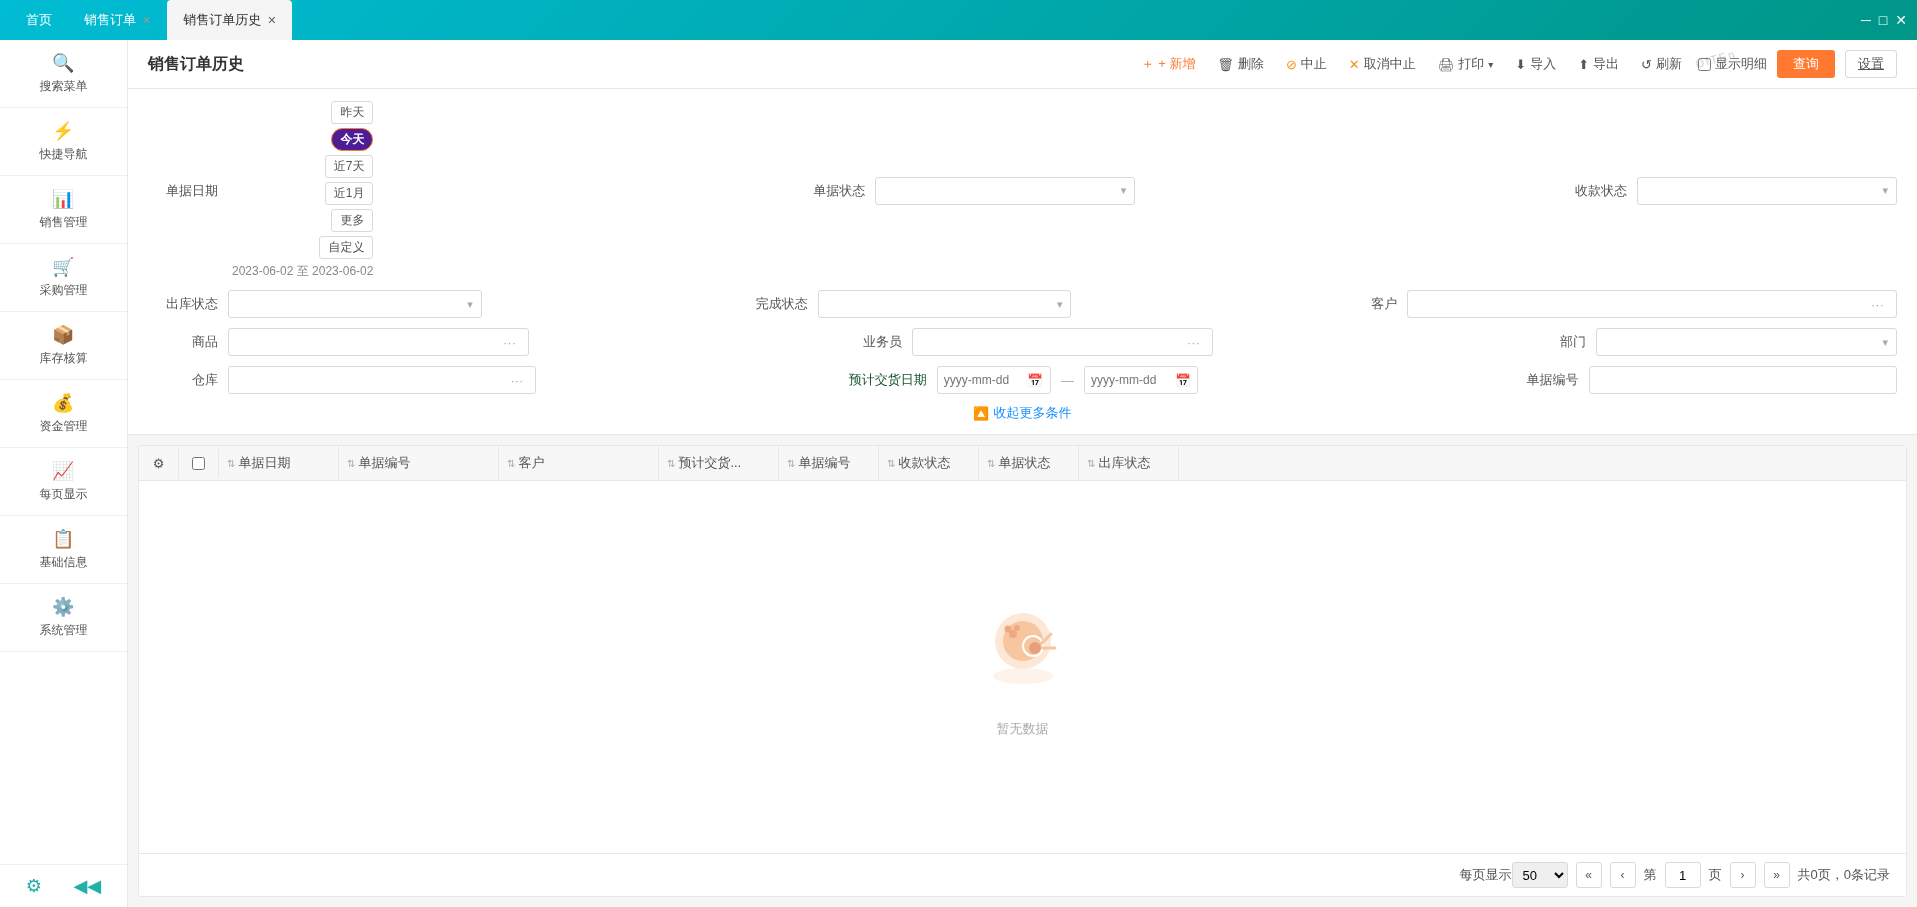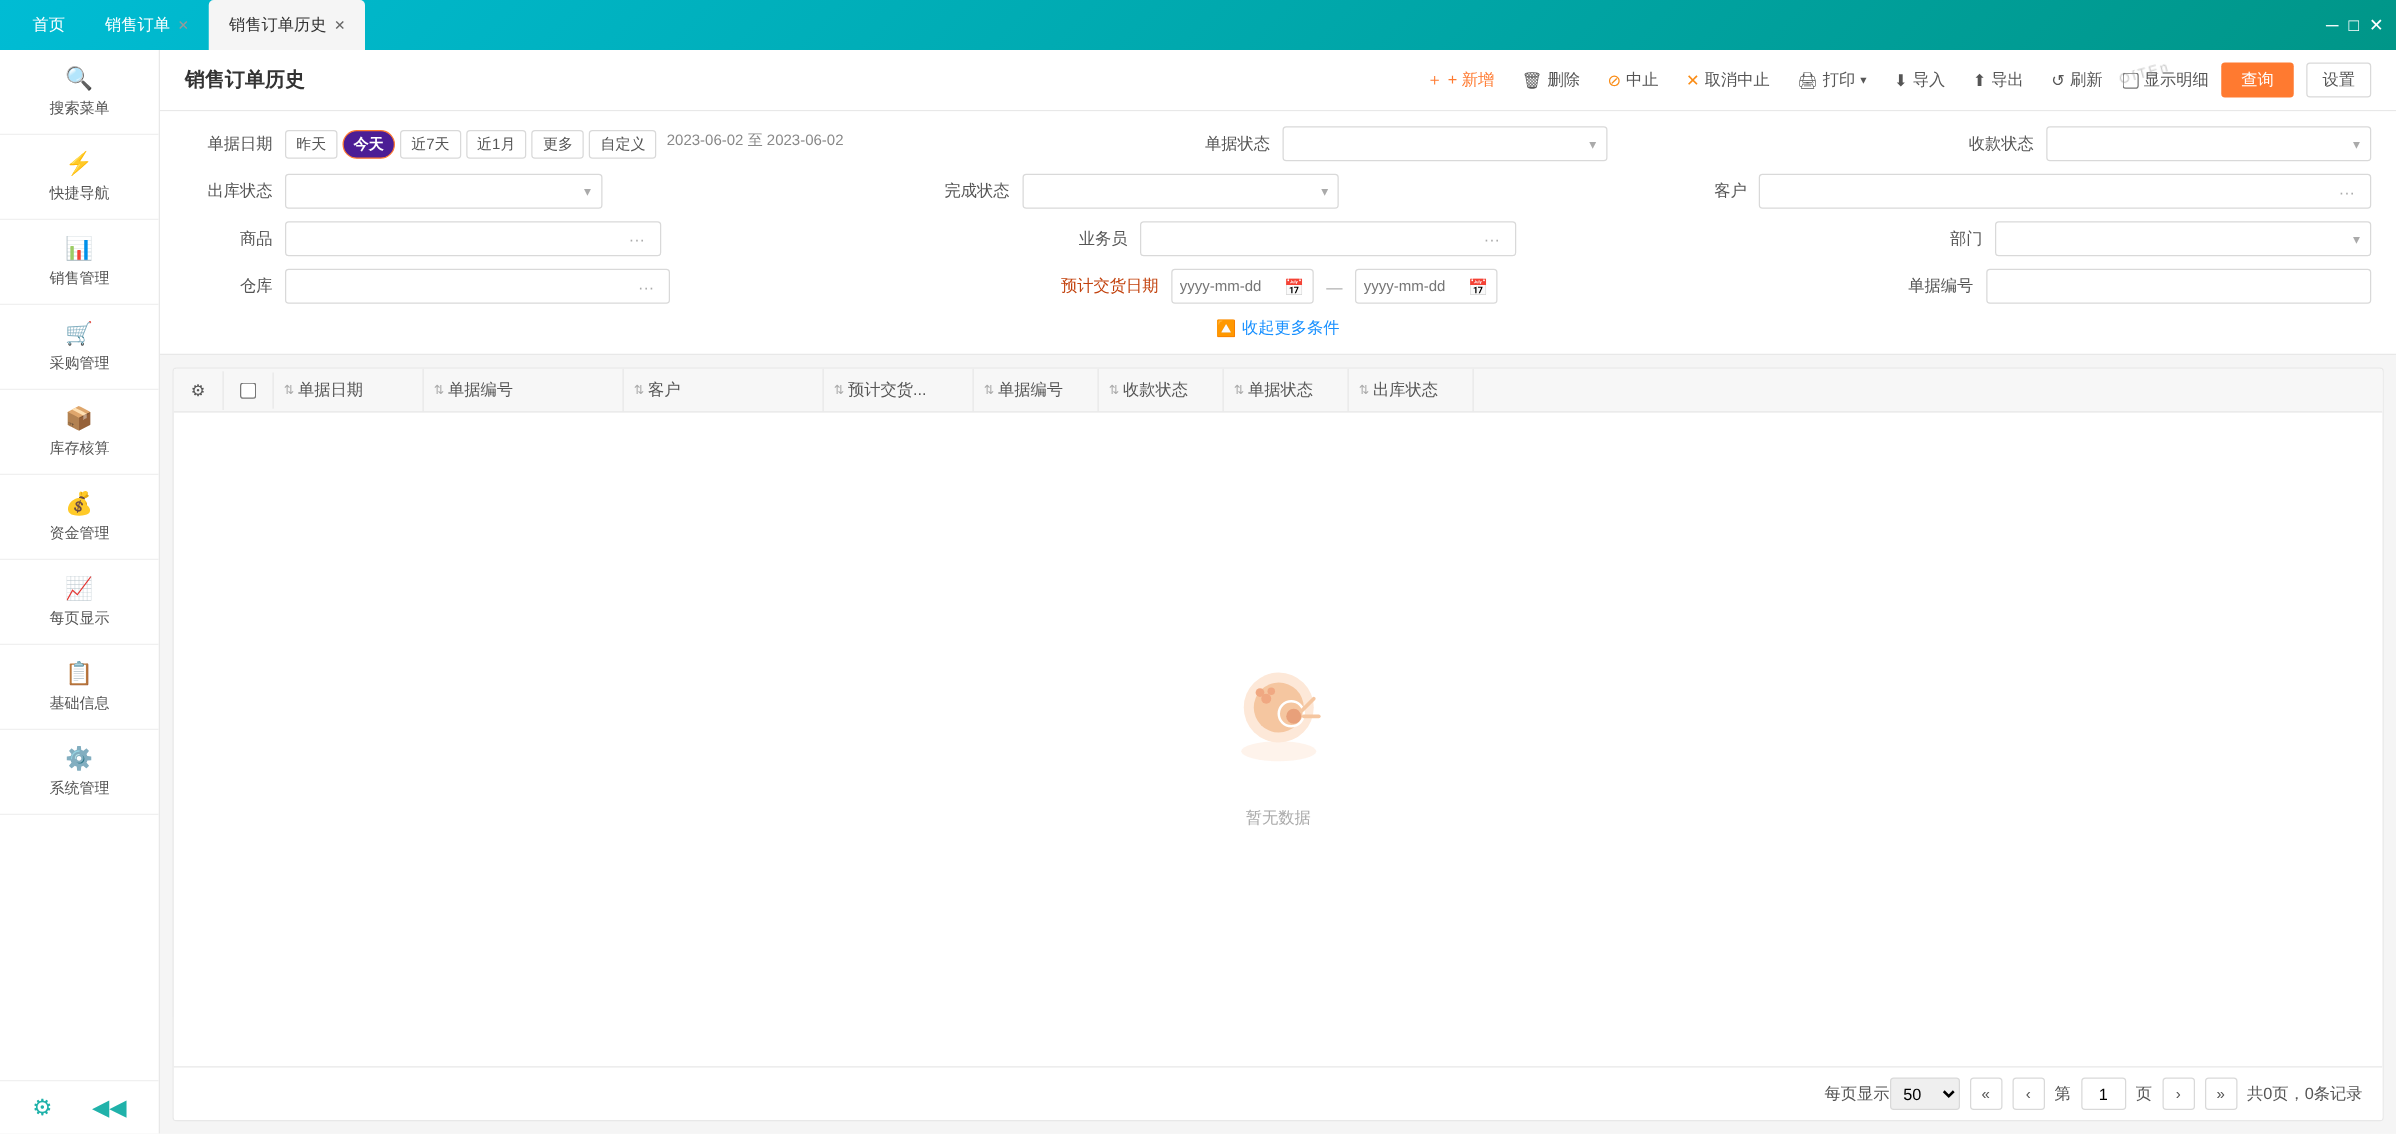--- a/index.html
+++ b/index.html
@@ -132,20 +132,21 @@
       font-size: 13px;
     }
     .setting-btn {
       background: white;
       color: #555;
       border: 1px solid #d9d9d9;
       padding: 4px 12px;
       border-radius: 3px;
       cursor: pointer;
       font-size: 13px;
+      text-decoration: underline;
     }
     .checkbox-label {
       display: flex;
       align-items: center;
       gap: 4px;
       cursor: pointer;
       font-size: 13px;
       color: #555;
     }
 
@@ -166,28 +167,29 @@
     .filter-label {
       width: 70px;
       text-align: right;
       color: #555;
       flex-shrink: 0;
       font-size: 13px;
     }
     .filter-label-wide {
       width: 80px;
       text-align: right;
-      color: #c2410c;
+      color: #14532d;
       flex-shrink: 0;
       font-size: 13px;
     }
     .date-range-btns {
       display: flex;
-      align-items: flex-start;
+      align-items: flex-end;
       gap: 4px;
+      flex-direction: column;
     }
     .date-btn {
       padding: 2px 8px;
       border: 1px solid #d9d9d9;
       border-radius: 3px;
       cursor: pointer;
       font-size: 12px;
       color: #555;
       background: white;
     }

